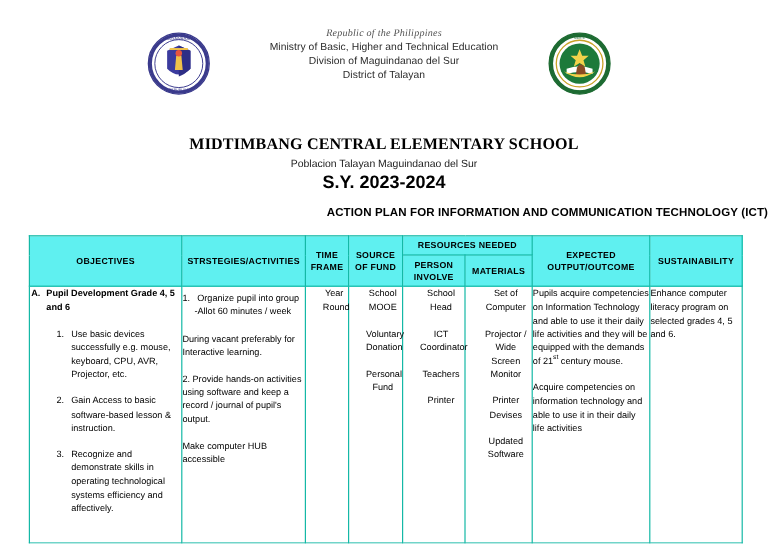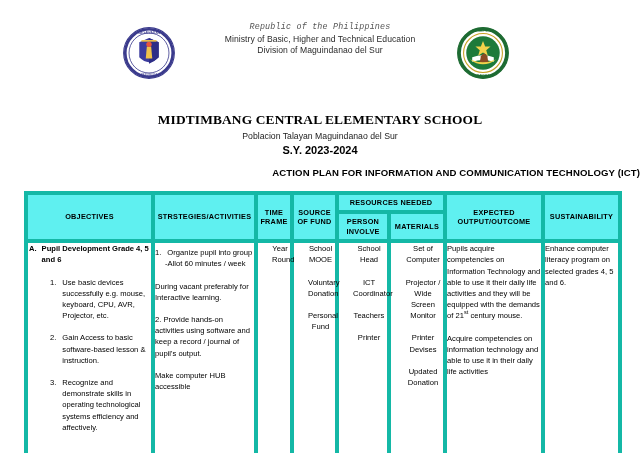--- a/index.html
+++ b/index.html
@@ -34,21 +34,21 @@
   .agency-lines {
     text-align: center;
     line-height: 11.6px;
   }
   .agency-lines .ln {
     font-size: 8.6px;
     color: #2b2b2b;
     letter-spacing: 0.05px;
   }
   .agency-lines .ln.republic {
-    font-family: Liberation Mono, monospace;
+    font-family: Liberation Serif, serif;
     font-style: italic;
     font-size: 8.4px;
     color: #555555;
     letter-spacing: 0.2px;
   }
 
   
   .school-block {
     text-align: center;
     margin-top: 12px;
@@ -58,21 +58,21 @@
     font-weight: bold;
     font-size: 13.4px;
     letter-spacing: 0.15px;
   }
   .school-address {
     font-size: 8.7px;
     margin-top: 3px;
     color: #1b1b1b;
   }
   .school-year {
-    font-size: 11px;
+    font-size: 15px;
     font-weight: bold;
     margin-top: 3px;
   }
   .plan-title {
     text-align: right;
     font-size: 9.6px;
     font-weight: bold;
     margin-top: 11px;
     letter-spacing: 0.1px;
   }
@@ -81,21 +81,21 @@
   .table-wrap {
     margin: 13px 22px 0 24px;
   }
   table.plan {
     border-collapse: collapse;
     width: 594px;
     table-layout: fixed;
   }
   table.plan th,
   table.plan td {
-    border: 4px solid #14b8a6;
+    border: 1px solid #14b8a6;
     vertical-align: top;
     padding: 0;
   }
   table.plan thead th {
     background: #5ff0f0;
     text-align: center;
     vertical-align: middle;
     font-size: 7.3px;
     font-weight: bold;
     letter-spacing: 0.25px;
@@ -200,20 +200,21 @@
       <path d="M26 62 q24 18 48 0 q-24 10 -48 0 Z" fill="#f2d24b"></path>
       <text x="50" y="12" font-size="5" fill="#1d6b32" text-anchor="middle" font-family="Liberation Sans, sans-serif">MBHTE</text>
       <text x="50" y="95" font-size="6" fill="#1d6b32" text-anchor="middle" font-family="Liberation Sans, sans-serif">BARMM</text>
     </svg>
   </div>
 
   <div class="agency-lines">
     <div class="ln republic">Republic of the Philippines</div>
     <div class="ln">Ministry of Basic, Higher and Technical Education</div>
     <div class="ln">Division of Maguindanao del Sur</div>
+    <div class="ln">District of Talayan</div>
   </div>
 </div>
 
 <div class="school-block">
   <div class="school-name">MIDTIMBANG CENTRAL ELEMENTARY SCHOOL</div>
   <div class="school-address">Poblacion Talayan Maguindanao del Sur</div>
   <div class="school-year">S.Y. 2023-2024</div>
 </div>
 
 <div class="plan-title">ACTION PLAN FOR INFORMATION AND COMMUNICATION TECHNOLOGY (ICT)</div>
@@ -315,21 +316,21 @@
             <div class="v">Teachers</div>
             <div class="v">Printer</div>
           </div>
         </td>
 
         <td class="cell center">
           <div class="vstack">
             <div class="v">Set of Computer</div>
             <div class="v">Projector / Wide Screen Monitor</div>
             <div class="v">Printer Devises</div>
-            <div class="v">Updated Donation</div>
+            <div class="v">Updated Software</div>
           </div>
         </td>
 
         <td class="cell">
           <div class="para"><span>Pupils acquire competencies on Information Technology and able to use it their daily life activities and they will be equipped with the demands of 21</span><sup>st</sup><span> century mouse.</span></div>
           <div class="para">Acquire competencies on information technology and able to use it in their daily life activities</div>
         </td>
 
         <td class="cell">
           <div class="para">Enhance computer literacy program on selected grades 4, 5 and 6.</div>

